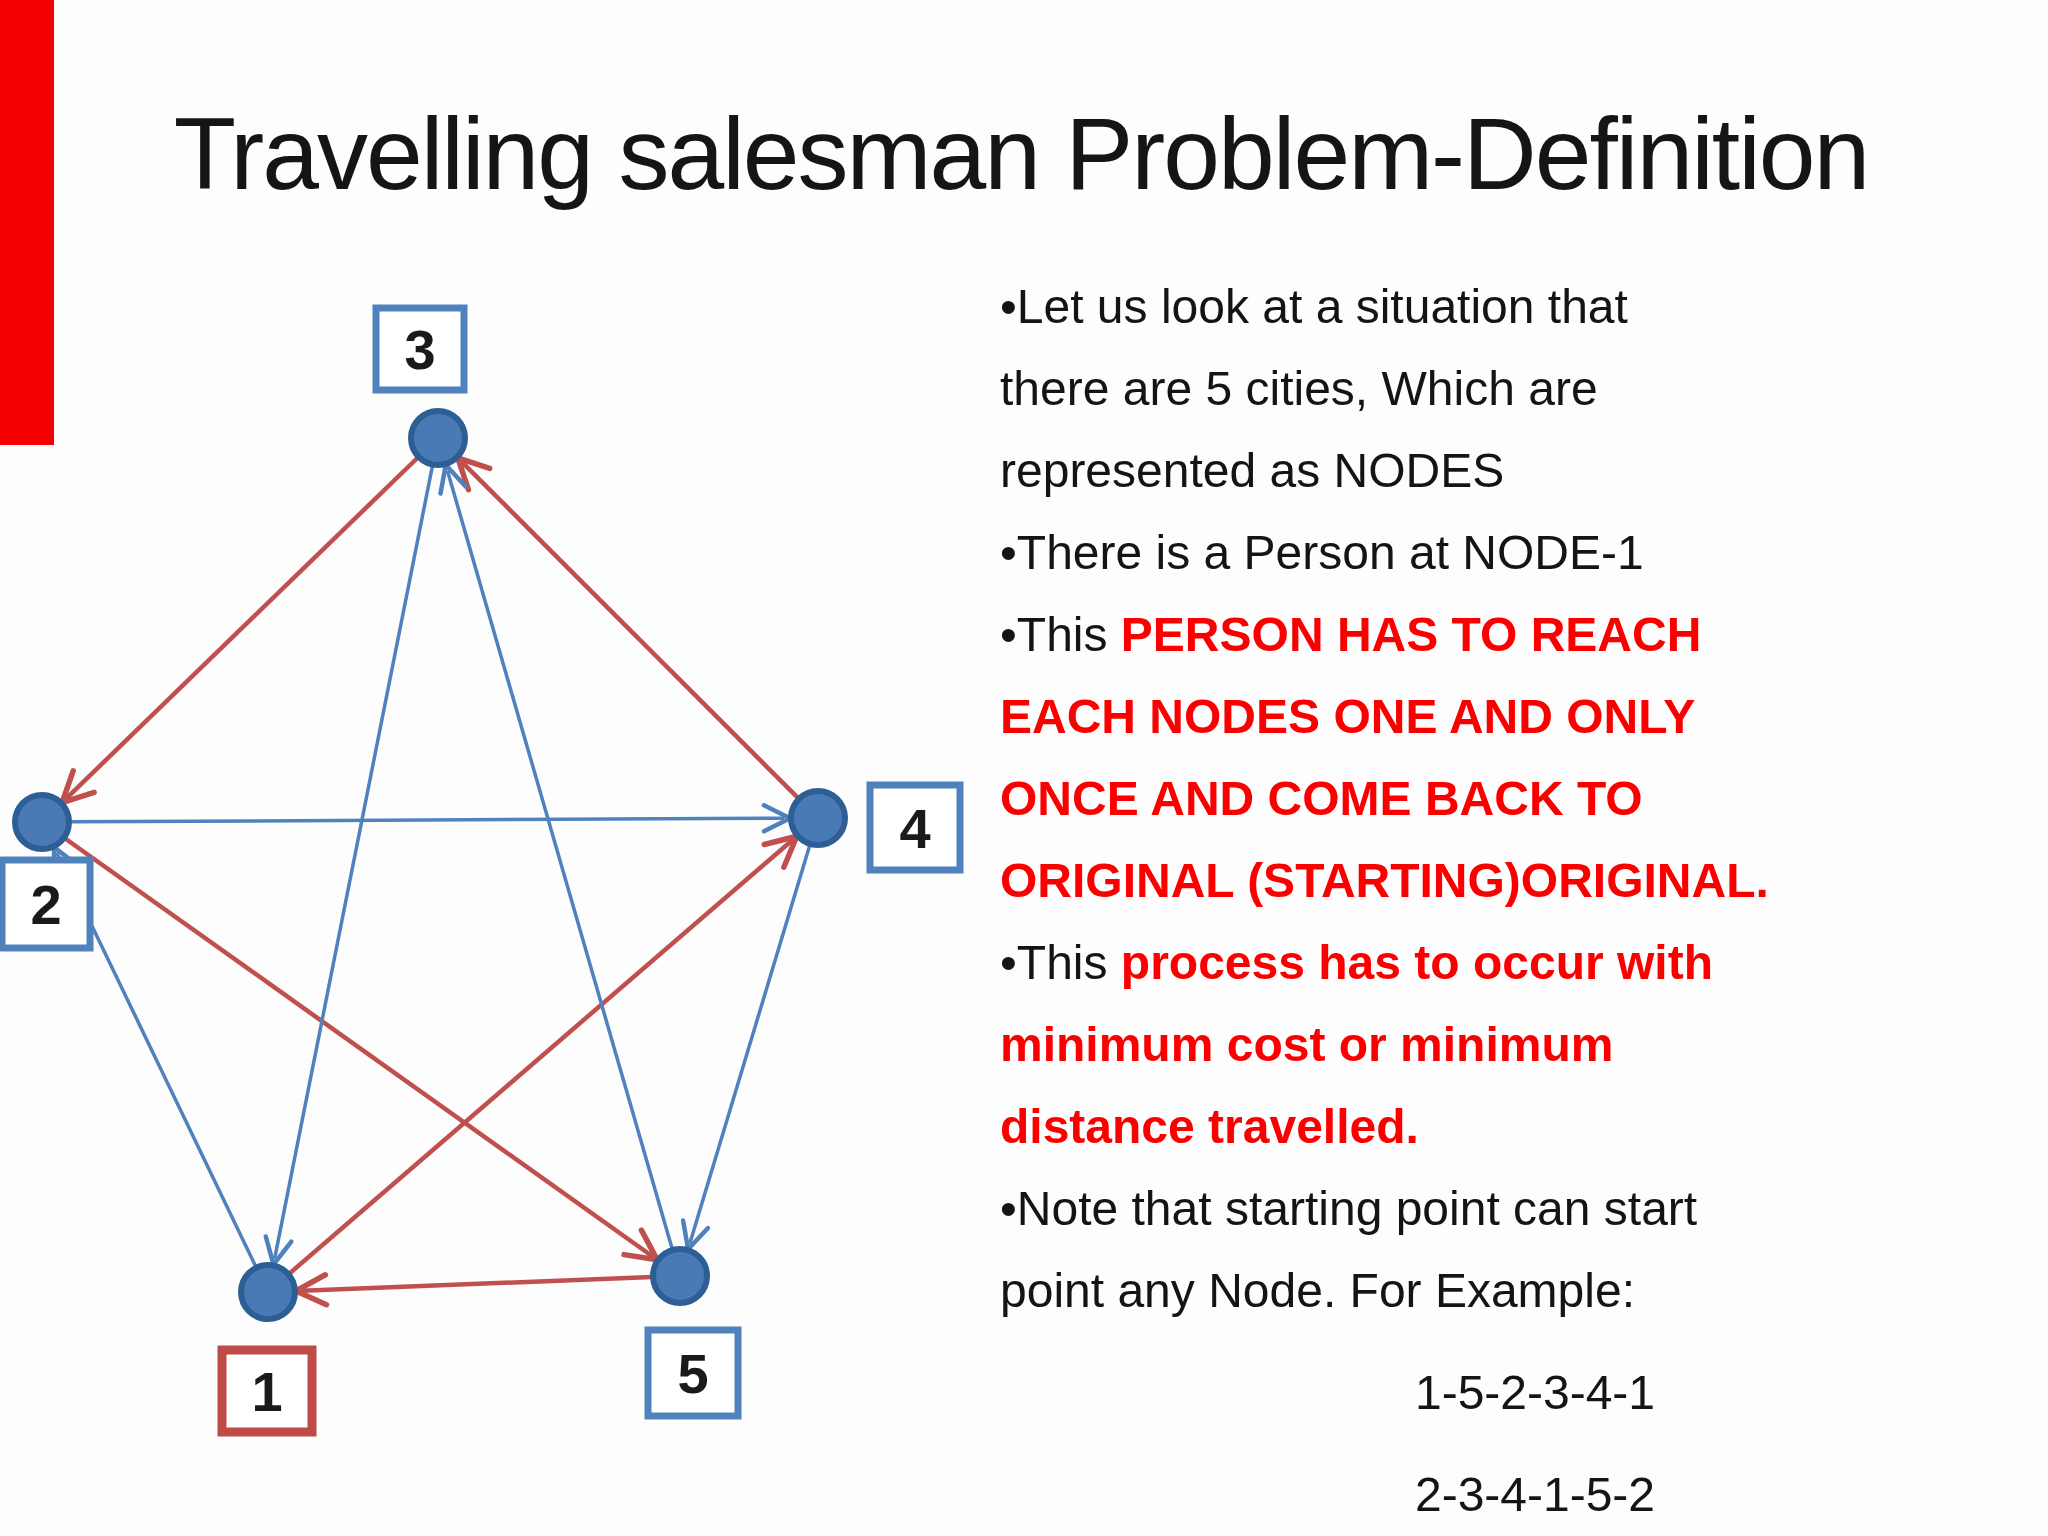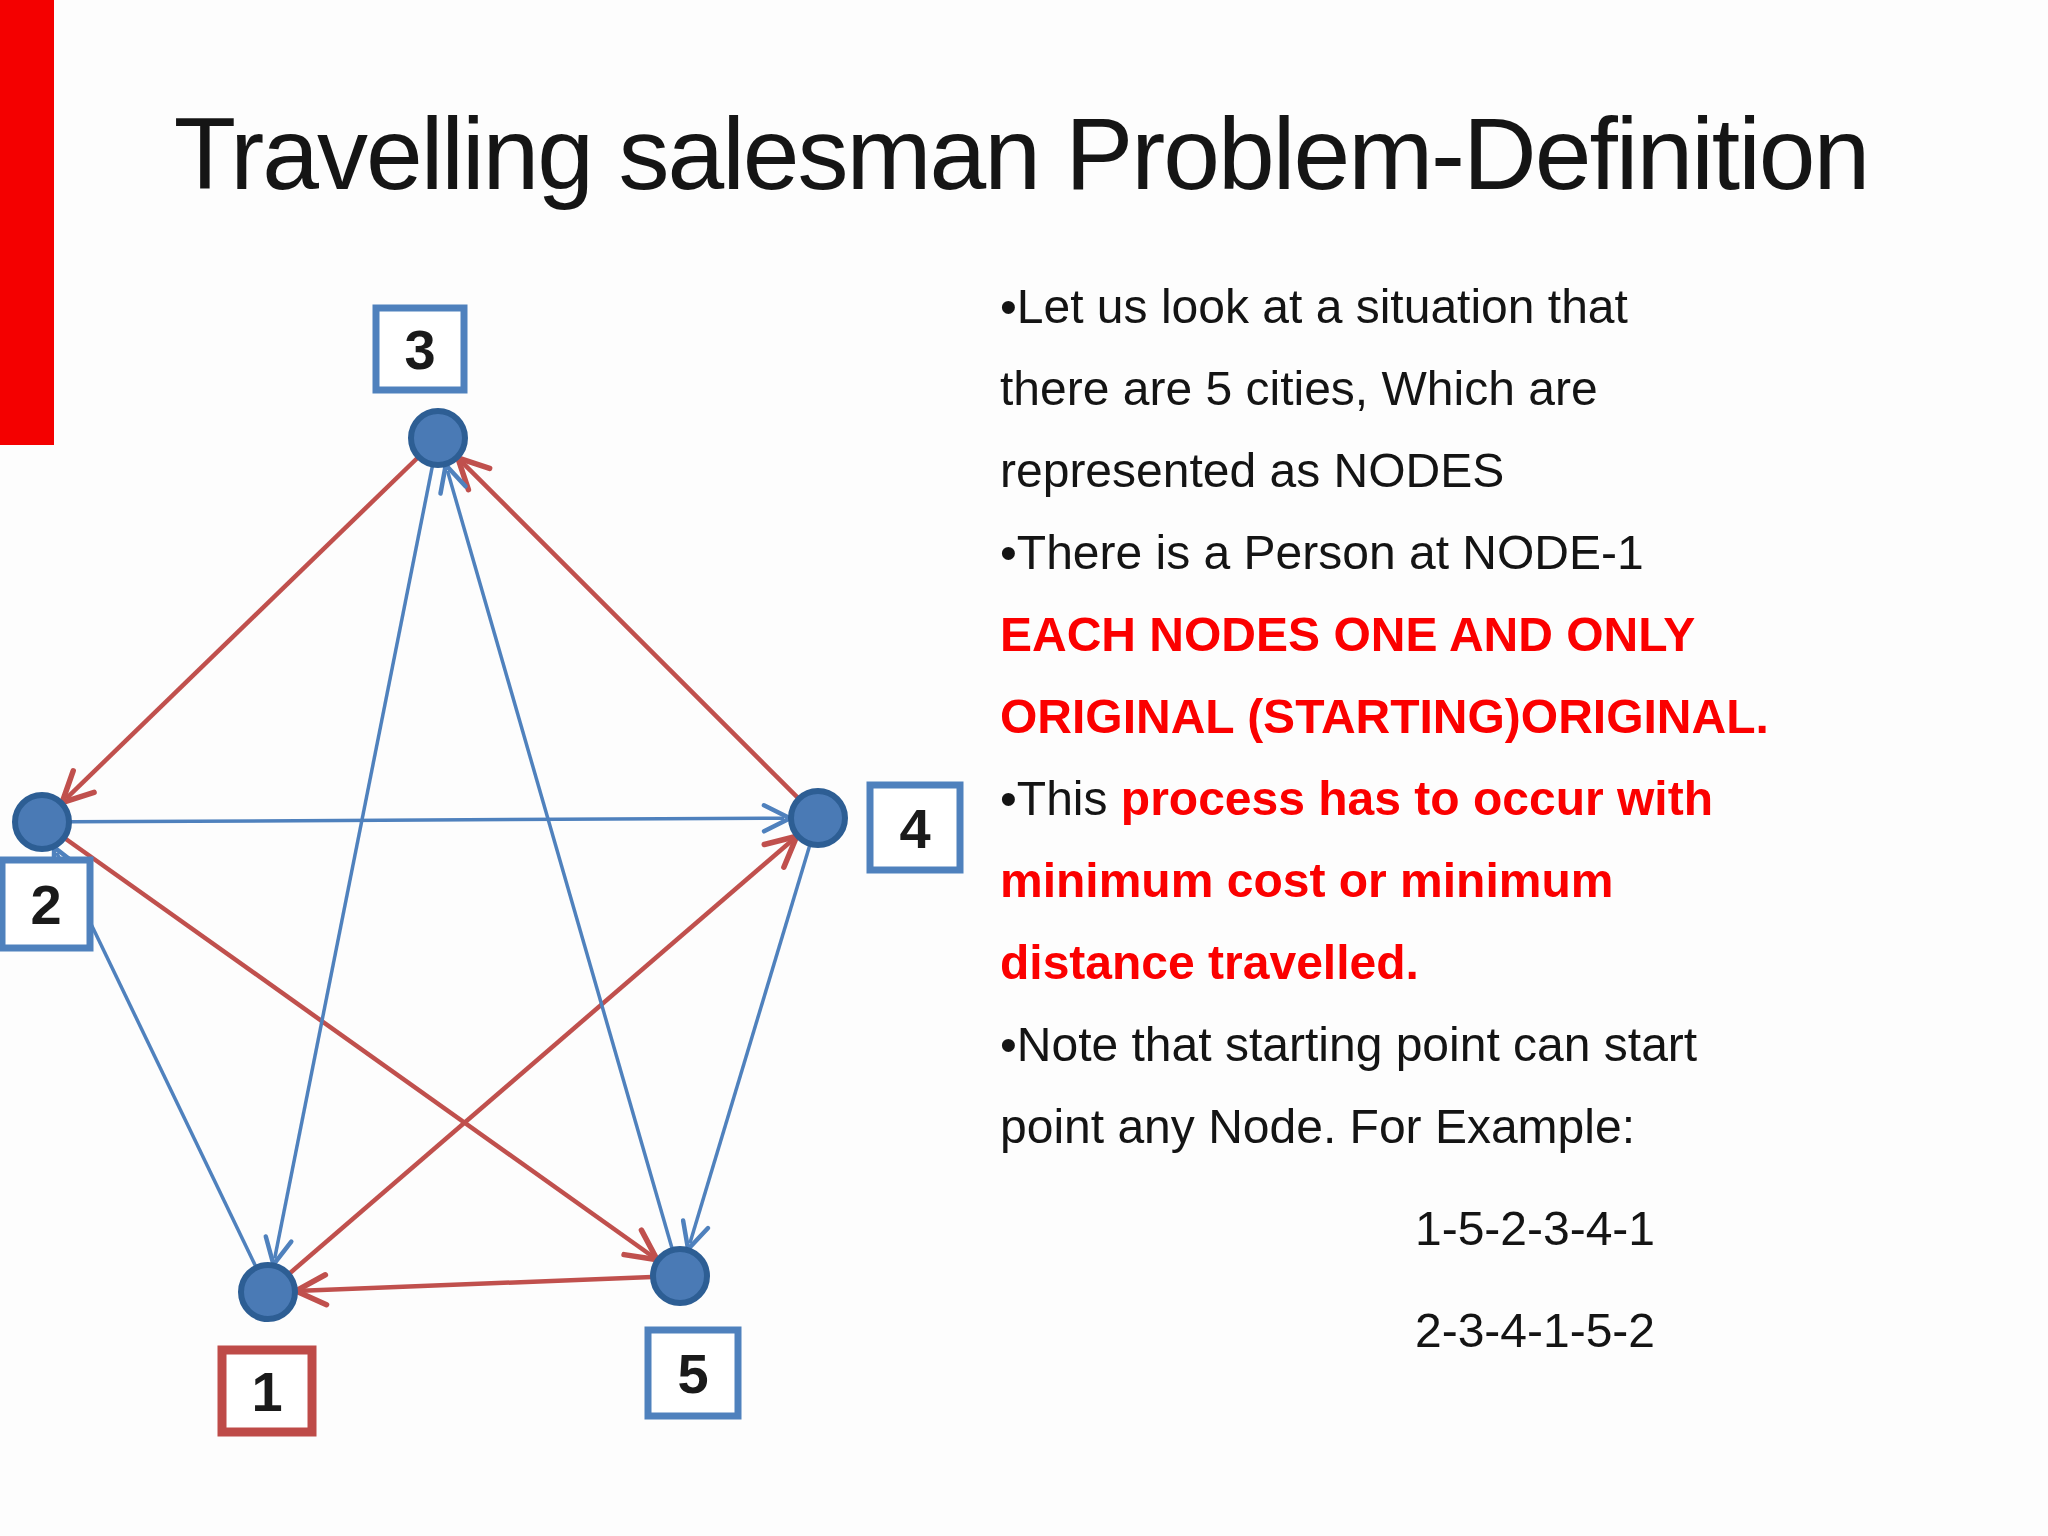--- a/index.html
+++ b/index.html
@@ -72,21 +72,23 @@
     <text x="915" y="847.5" text-anchor="middle" font-size="56" font-weight="bold" fill="#1a1a1a" font-family="&quot;Liberation Sans&quot;, sans-serif">4</text>
     <rect x="648" y="1330" width="90" height="86" fill="#ffffff" stroke="#4f81bd" stroke-width="7"></rect>
     <text x="693" y="1393" text-anchor="middle" font-size="56" font-weight="bold" fill="#1a1a1a" font-family="&quot;Liberation Sans&quot;, sans-serif">5</text>
   </svg>
 
 <div id="bullet-col" class="bullet-col">
     <div class="bullet-line"><span class="seg-black">•Let us look at a situation that</span></div>
     <div class="bullet-line"><span class="seg-black">there are 5 cities, Which are</span></div>
     <div class="bullet-line"><span class="seg-black">represented as NODES</span></div>
     <div class="bullet-line"><span class="seg-black">•There is a Person at NODE-1</span></div>
+    <div class="bullet-line"><span class="seg-black">•This  </span><span class="seg-red">PERSON HAS TO REACH</span></div>
     <div class="bullet-line"><span class="seg-red">EACH NODES ONE AND ONLY</span></div>
+    <div class="bullet-line"><span class="seg-red">ONCE AND COME BACK TO</span></div>
     <div class="bullet-line"><span class="seg-red">ORIGINAL (STARTING)ORIGINAL.</span></div>
     <div class="bullet-line"><span class="seg-black">•This  </span><span class="seg-red">process has to occur with</span></div>
     <div class="bullet-line"><span class="seg-red">minimum cost or minimum</span></div>
     <div class="bullet-line"><span class="seg-red">distance travelled.</span></div>
     <div class="bullet-line"><span class="seg-black">•Note that starting point can start</span></div>
     <div class="bullet-line"><span class="seg-black">point any Node. For Example:</span></div>
     <div class="bullet-line center"><span class="seg-black">1-5-2-3-4-1</span></div>
     <div class="bullet-line center"><span class="seg-black">2-3-4-1-5-2</span></div>
   </div>
 

